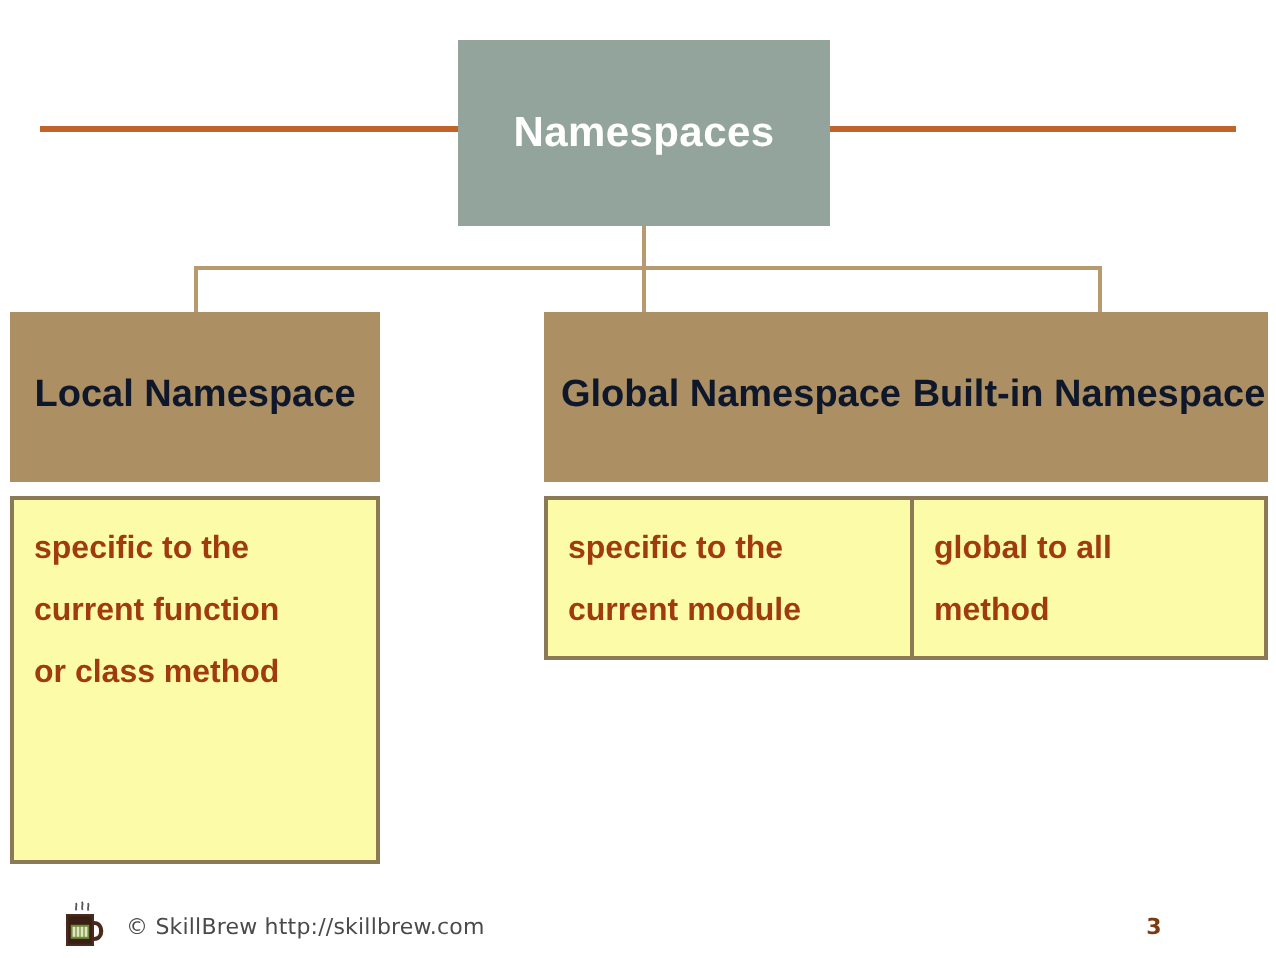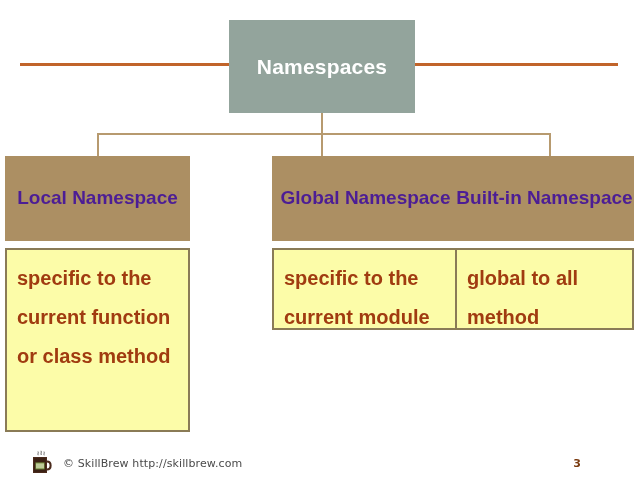--- a/index.html
+++ b/index.html
@@ -78,37 +78,37 @@
 
   .head-box {
     background: #ac8f63;
     height: 85px;
     display: flex;
     align-items: center;
     justify-content: center;
     box-sizing: border-box;
   }
   .head-box .head-text {
-    color: #4c1d95;
+    color: #0f172a;
     font-size: 19px;
     font-weight: bold;
     line-height: 1.18;
     text-align: left;
   }
 
   .desc-box {
     margin-top: 7px;
     background: #fcfca8;
     border: 2px solid #8a7b56;
     box-sizing: border-box;
     padding: 9px 10px 8px 10px;
   }
   .desc-box .desc-text {
     color: #a03b10;
-    font-size: 20px;
+    font-size: 16px;
     font-weight: bold;
     line-height: 1.95;
     display: block;
     white-space: pre-line;
   }
   .desc-0 { height: 184px; }
   .desc-1 { height: 82px; }
   .desc-2 { height: 82px; }
 
   

